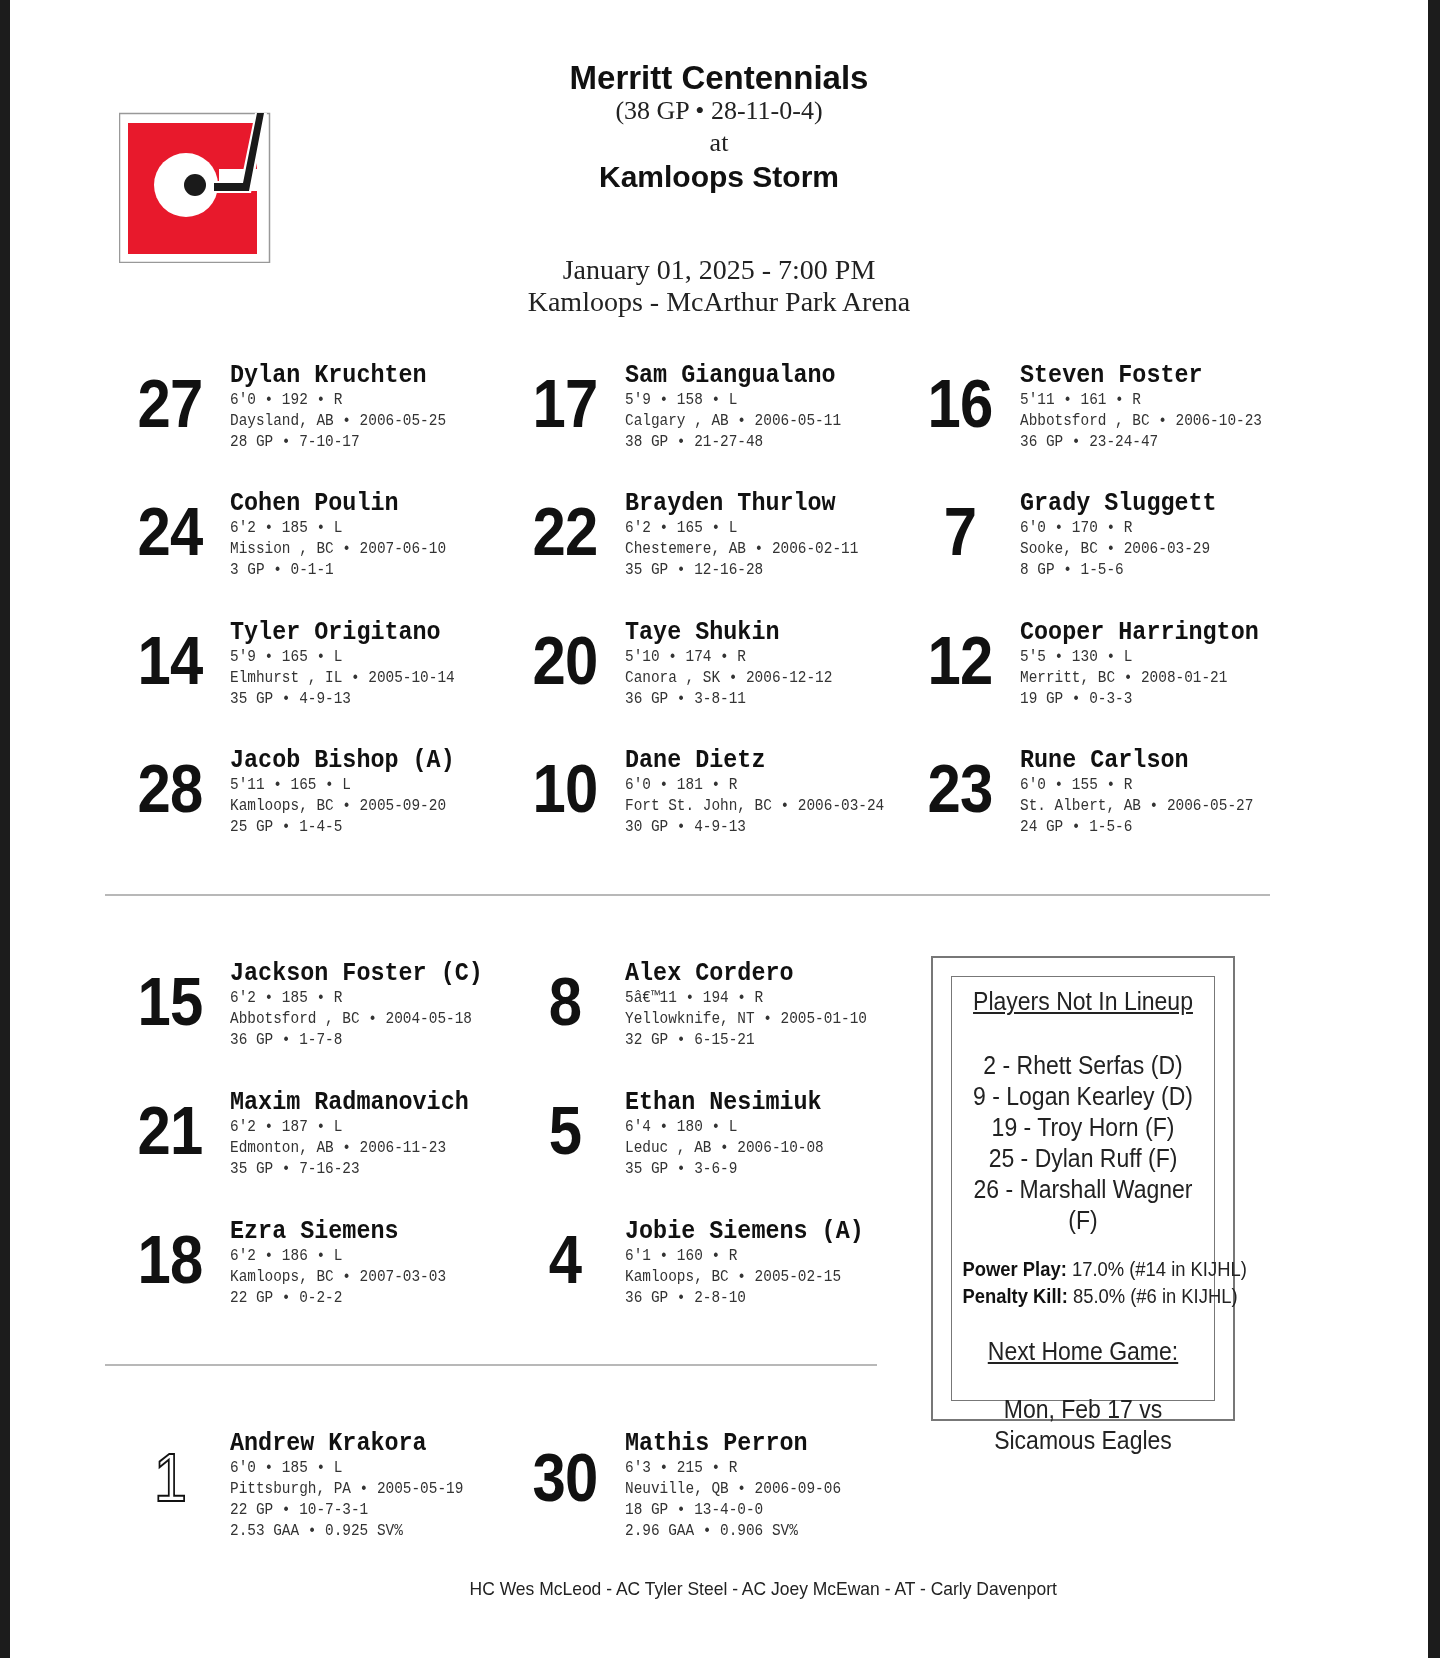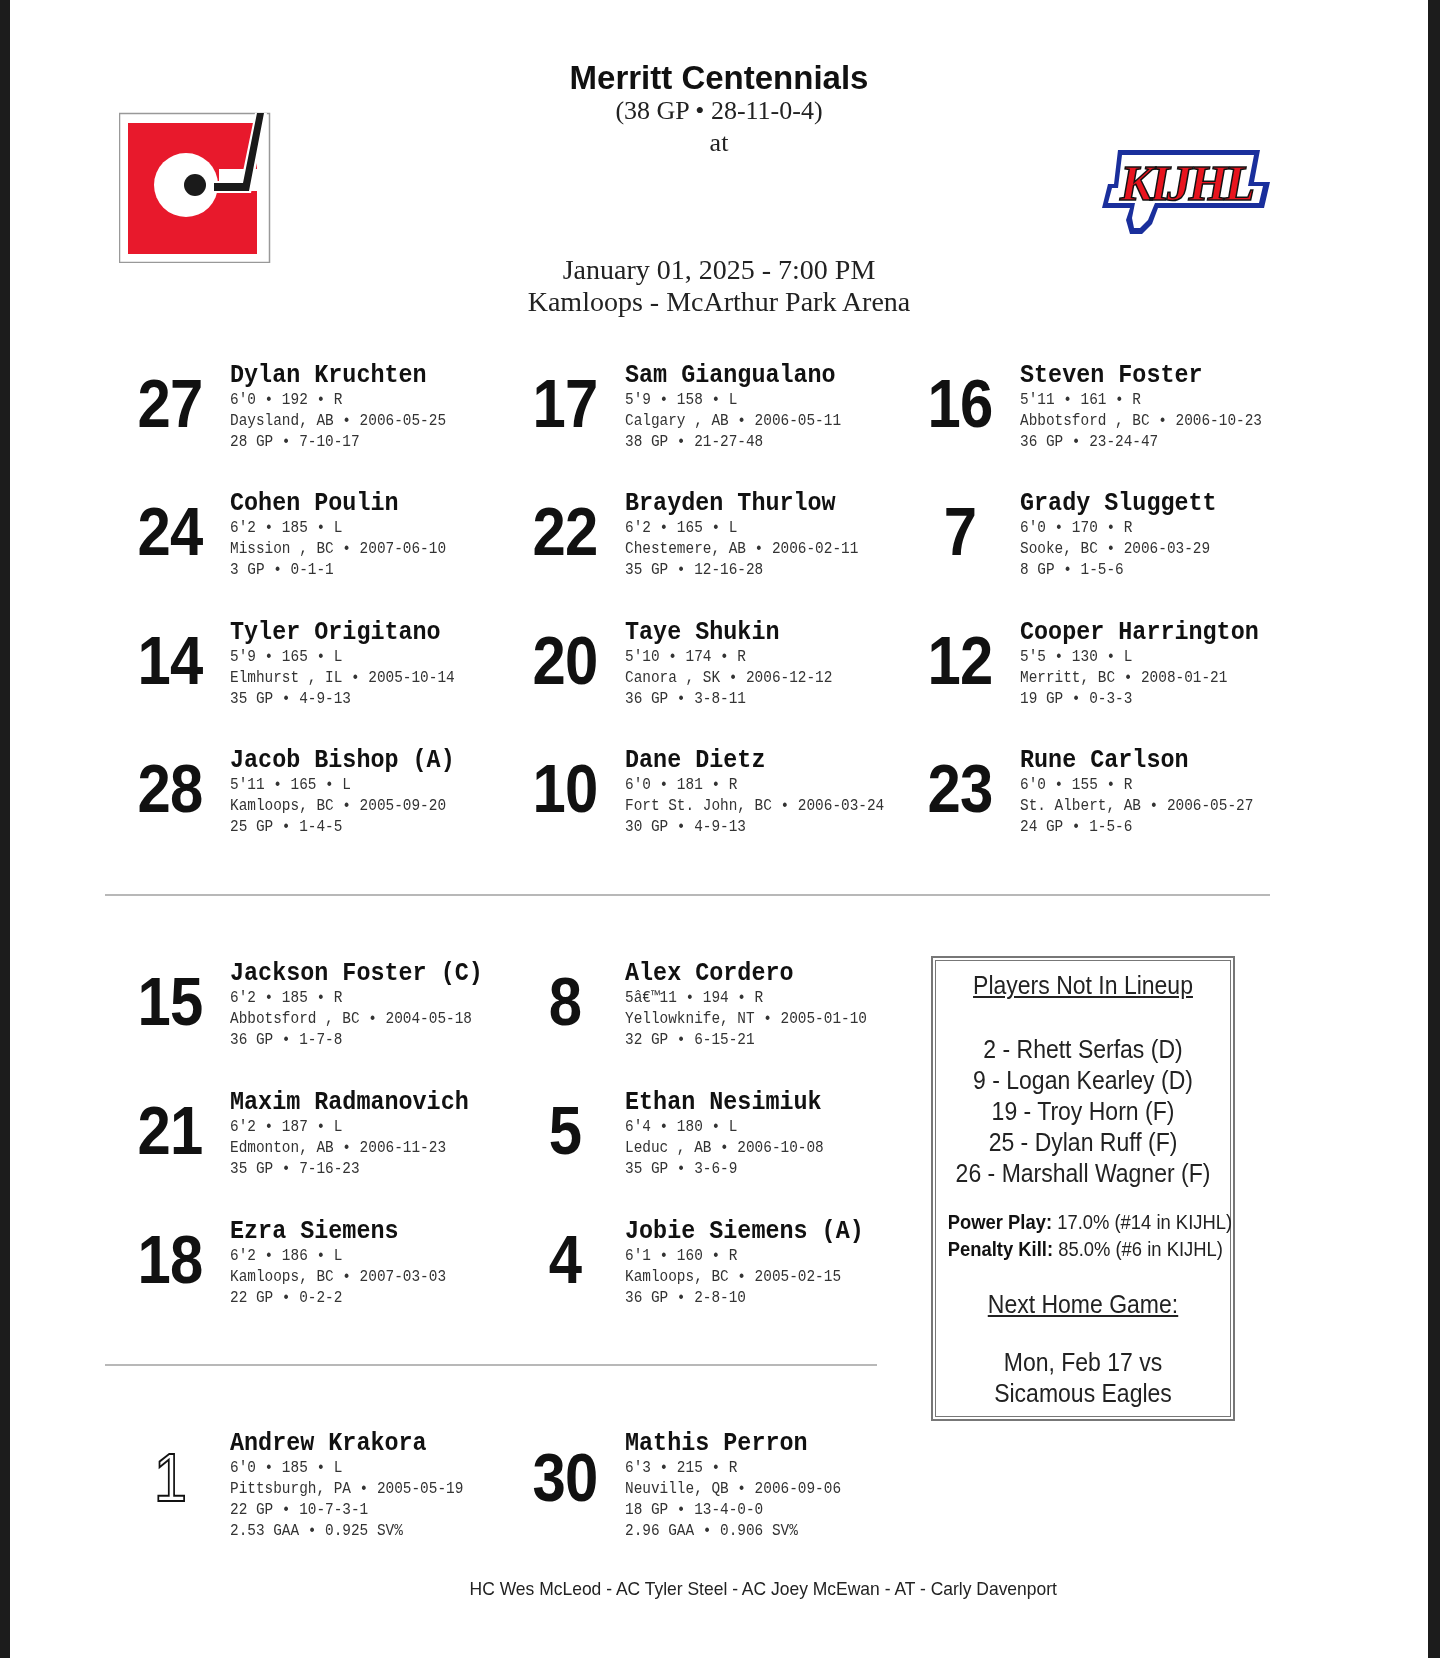--- a/index.html
+++ b/index.html
@@ -9,21 +9,21 @@
   .hdr { position:absolute; left:0; width:1418px; text-align:center; }
   .team { font-family:"Liberation Sans", sans-serif; font-weight:bold; color:#111; }
   .serif { font-family:"Liberation Serif", serif; color:#222; }
   .player { position:absolute; height:100px; }
   .num { position:absolute; left:0; top:8px; width:90px; text-align:center; font-family:"Liberation Sans", sans-serif; font-weight:bold; font-size:68px; line-height:70px; color:#111; transform:scaleX(0.88); transform-origin:center; letter-spacing:-1px; }
   .num.outline { color:#fff; -webkit-text-stroke:2px #111; font-weight:normal; }
   .info { position:absolute; left:105px; top:0; white-space:nowrap;font-family:Liberation Mono, monospace; }
   .pname { font-size:26px; font-weight:bold; line-height:30px; color:#111; transform:scaleX(0.9); transform-origin:left; display:block; }
   .pline { font-size:16px; line-height:21px; color:#333; transform:scaleX(0.9); transform-origin:left; display:block; }
   .divider { position:absolute; height:2px; background:#b8b8b8; }
-  .box { position:absolute; left:921px; top:956px; width:304px; height:465px; border:2px solid #777; box-sizing:border-box; padding:2px; }
+  .box { position:absolute; left:921px; top:956px; width:304px; height:465px; border:2px solid #777; box-sizing:border-box; padding:18px; }
   .box-inner { border:1px solid #777; width:100%; height:100%; box-sizing:border-box; text-align:center; font-family:"Liberation Sans", sans-serif; color:#222; }
   .box-title { font-size:25px; text-decoration:underline; margin-top:9px; line-height:30px; transform:scaleX(0.92); display:block; }
   .scratch { font-size:25px; line-height:31px; transform:scaleX(0.92); display:block; }
   .stat { font-size:20px; line-height:27px; transform:scaleX(0.92); display:block; white-space:nowrap; }
   .stat b { color:#111; }
   .footer { position:absolute; left:0; width:1418px; top:1578px; text-align:center; font-size:19px; color:#222;margin-left:44px; }
   .footer span { display:inline-block; transform:scaleX(0.92); }
 </style>
 </head>
 <body>
@@ -35,31 +35,25 @@
       <rect x="0.5" y="2.5" width="150" height="149" fill="#fff" stroke="#999" stroke-width="1.5"></rect>
       <rect x="9" y="12" width="129" height="131" fill="#e8192c"></rect>
       <circle cx="67" cy="74" r="32" fill="#fff"></circle>
       <rect x="100" y="58" width="40" height="22" fill="#fff"></rect>
       <circle cx="76" cy="74" r="11" fill="#1a1a1a"></circle>
       <polygon points="92,70 122,70 136,2 148,2 132,82 92,82" fill="#fff"></polygon>
       <polygon points="95,72 124,72 138,2 145,2 130,80 95,80" fill="#1a1a1a"></polygon>
     </svg>
   </div>
 
-  <div class="abs" style="left:1090px; top:148px; width:170px; height:88px;">
-    <svg width="170" height="88" viewBox="0 0 170 88">
-      <polygon points="18,2 160,2 154,34 170,34 164,60 58,60 52,76 42,86 30,86 26,72 30,60 2,60 8,36 14,36" fill="#1a2f9c"></polygon>
-      <polygon points="22,7 154,7 148,38 163,38 159,55 55,55 48,72 40,80 34,80 32,70 35,55 8,55 12,40 18,40" fill="#fff"></polygon>
-      <text x="86" y="52" text-anchor="middle" font-family="Liberation Serif, serif" font-weight="bold" font-style="italic" font-size="50" fill="#e8141e" stroke="#111" stroke-width="1.5" letter-spacing="-3">KIJHL</text>
-    </svg>
-  </div>
 
   <div class="hdr team" style="top:58px; font-size:33px; line-height:40px;">Merritt Centennials</div>
   <div class="hdr serif" style="top:96px; font-size:26px; line-height:30px;">(38 GP • 28-11-0-4)</div>
   <div class="hdr serif" style="top:128px; font-size:26px; line-height:30px;">at</div>
+  <div class="hdr team" style="top:158px; font-size:30px; line-height:38px;">Kamloops Storm</div>
   <div class="hdr serif" style="top:254px; font-size:28px; line-height:32px;">January 01, 2025 - 7:00 PM</div>
   <div class="hdr serif" style="top:286px; font-size:28px; line-height:32px;">Kamloops - McArthur Park Arena</div>
 
   <div class="player" style="left:115px; top:360px;">
     <div class="num">27</div>
     <div class="info">
       <span class="pname">Dylan Kruchten</span>
       <span class="pline">6'0 • 192 • R</span>
       <span class="pline">Daysland, AB • 2006-05-25</span>
       <span class="pline">28 GP • 7-10-17</span>

